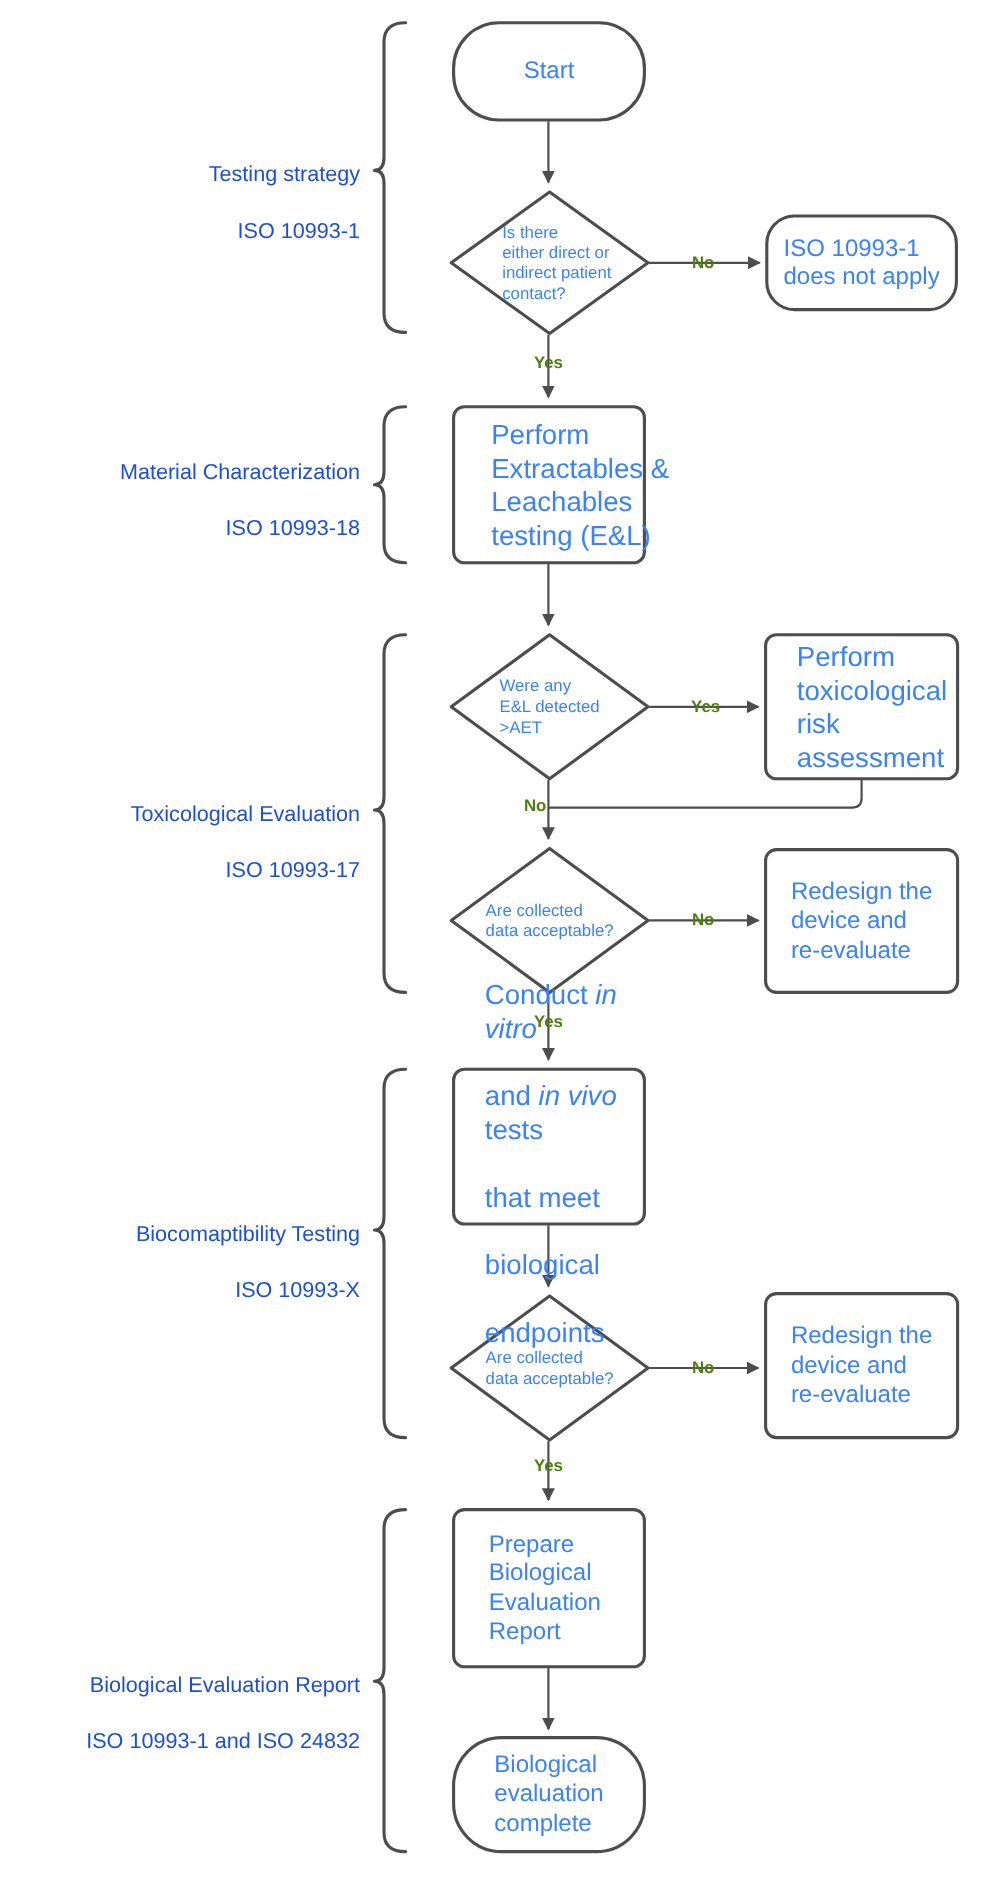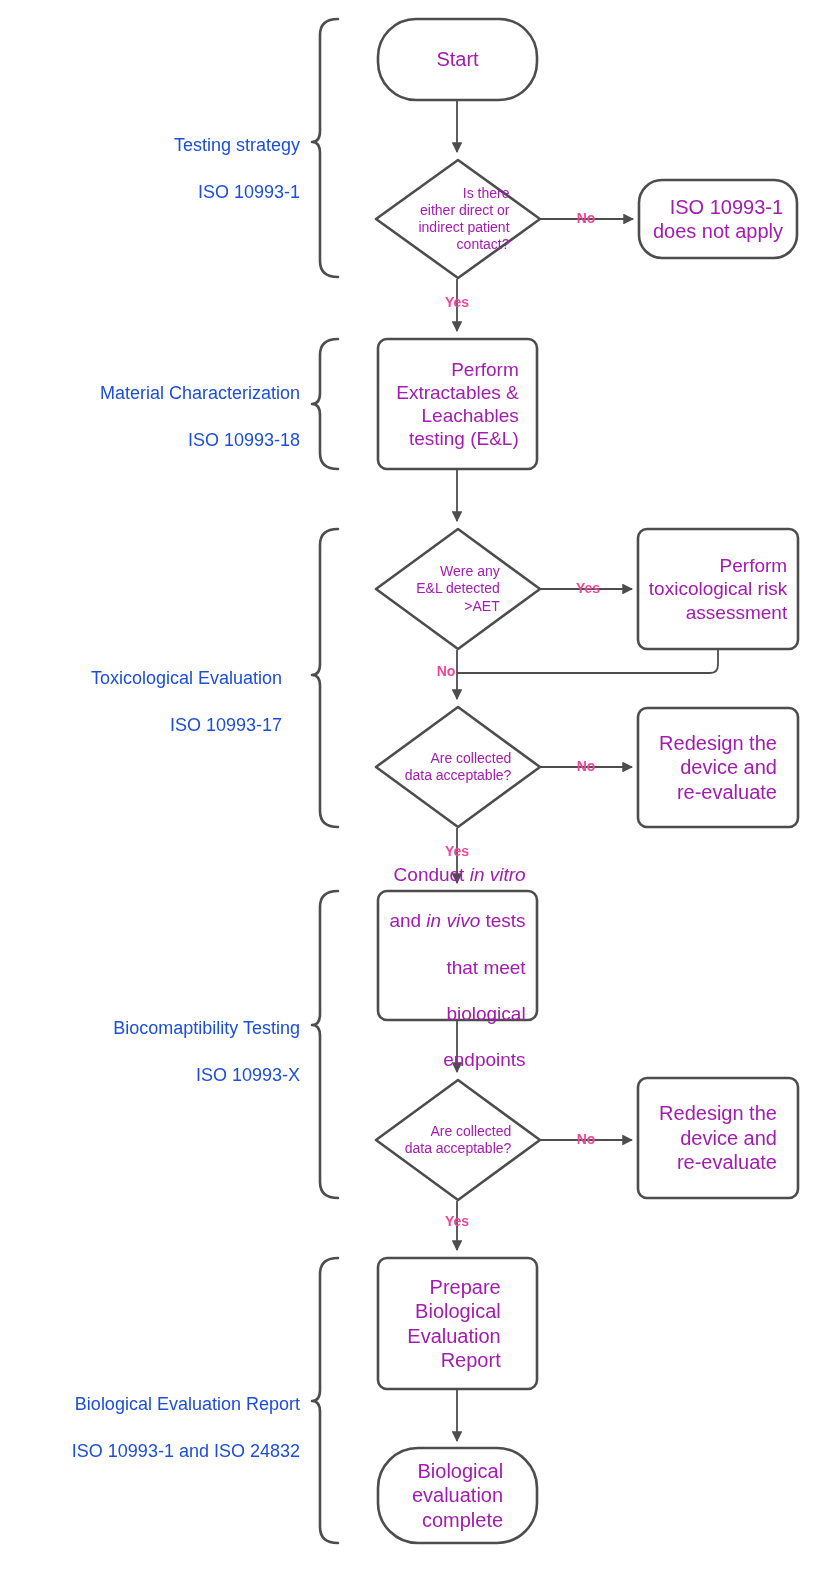--- a/index.html
+++ b/index.html
@@ -12,35 +12,35 @@
   }
   #canvas{position:absolute;left:0;top:0;width:837px;height:1579px;}
   svg.layer{position:absolute;left:0;top:0;width:837px;height:1579px;overflow:visible;}
 
   
   .node-text{
     position:absolute;
     display:flex;
     align-items:center;
     justify-content:center;
-    text-align:right;
+    text-align:left;
     line-height:1.22;
-    color:#a21caf;
+    color:#3b82f6;
     white-space:pre-line;
     pointer-events:none;
   }
   .t-lg{font-size:20px;}
-  .t-md{font-size:19px;}
+  .t-md{font-size:23px;padding-left:26px;}
   .t-sm{font-size:14px;}
 
   .edge-label{
     position:absolute;
     font-size:14px;
     font-weight:bold;
-    color:#ec4899;
+    color:#4d7c0f;
     text-align:center;
     white-space:nowrap;
   }
 
   .section-label{
     position:absolute;
     font-size:18px;
     text-align:right;
     line-height:1.32;
     color:#1d4ed8;
@@ -115,21 +115,21 @@
   <div class="section-label" style="left:20px;top:110px;width:280px;">
     <div>Testing strategy</div>
     <div>ISO 10993-1</div>
   </div>
 
   <div class="section-label" style="left:20px;top:358px;width:280px;">
     <div>Material Characterization</div>
     <div>ISO 10993-18</div>
   </div>
 
-  <div class="section-label" style="left:2px;top:643px;width:280px;">
+  <div class="section-label" style="left:20px;top:643px;width:280px;">
     <div>Toxicological Evaluation</div>
     <div>ISO 10993-17</div>
   </div>
 
   <div class="section-label" style="left:20px;top:993px;width:280px;">
     <div>Biocomaptibility Testing</div>
     <div>ISO 10993-X</div>
   </div>
 
   <div class="section-label" style="left:10px;top:1369px;width:290px;">

